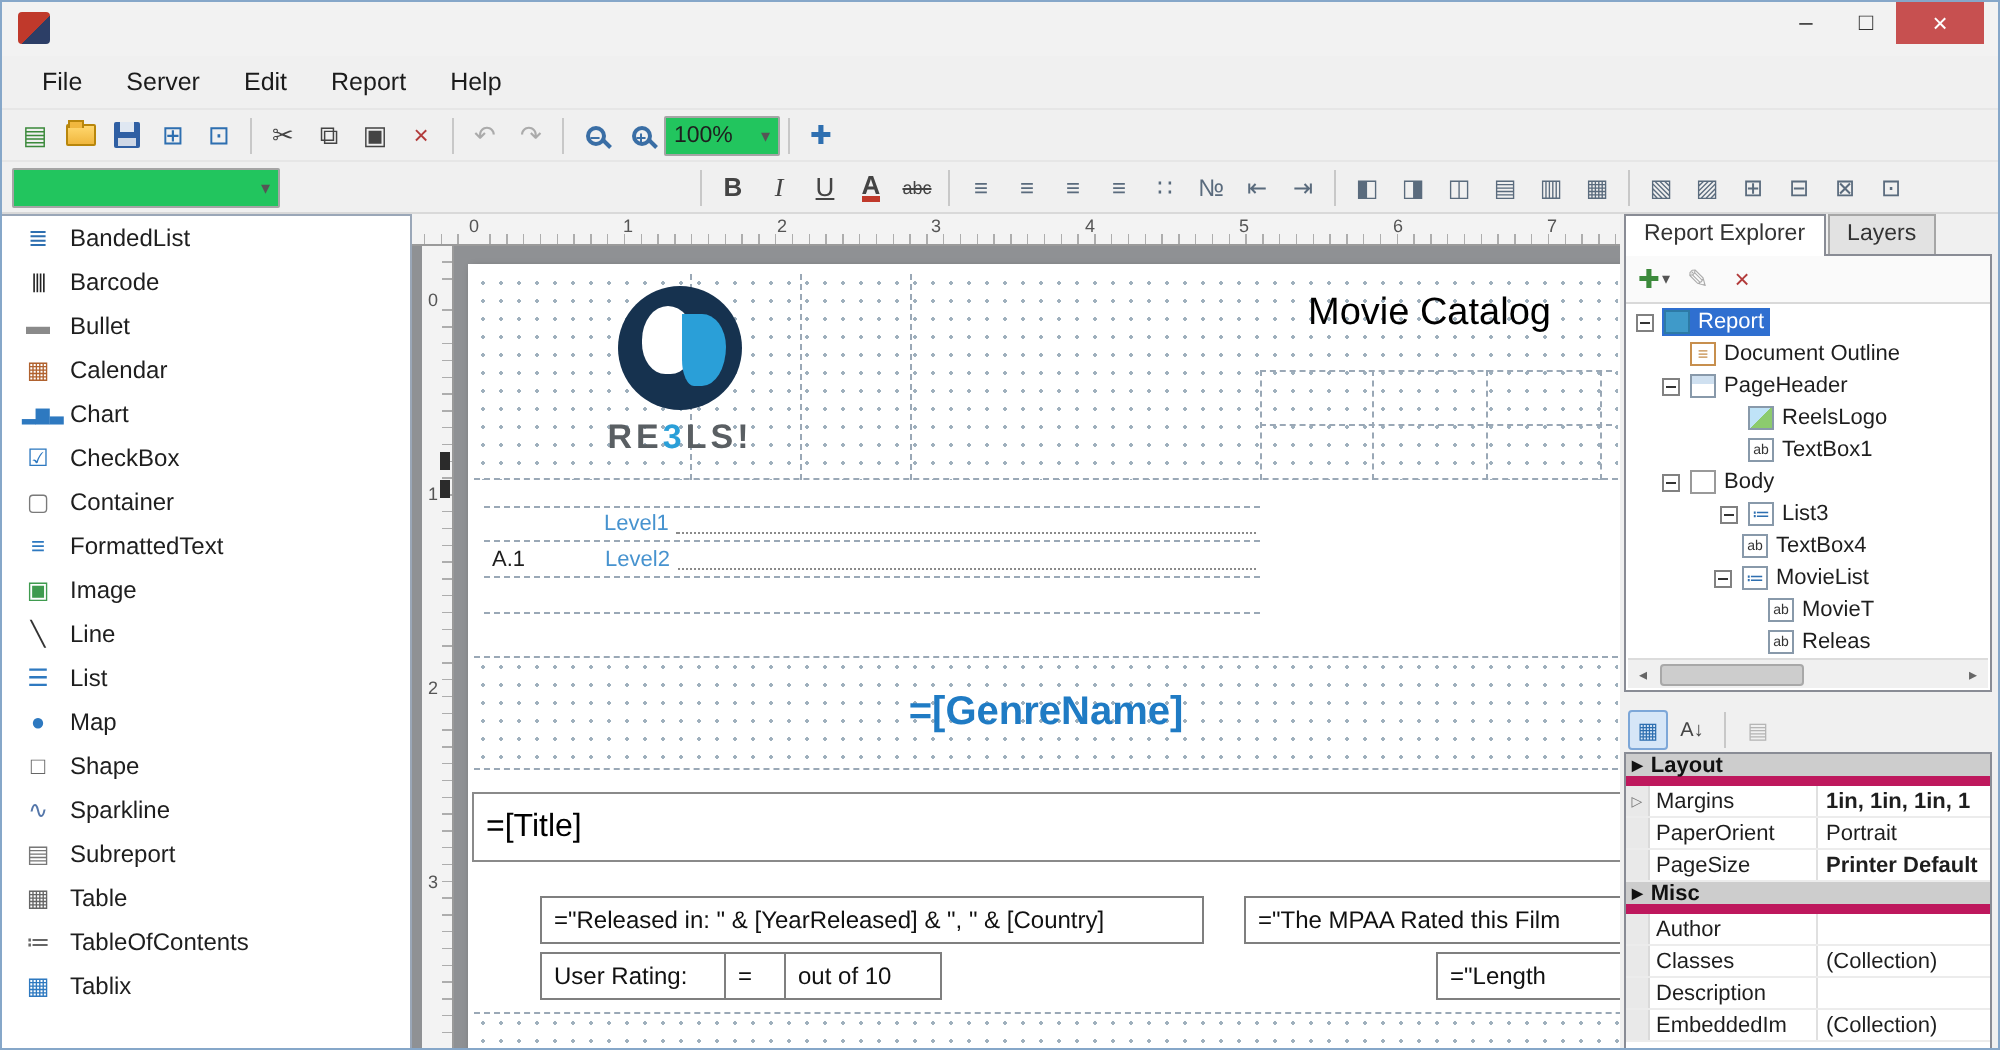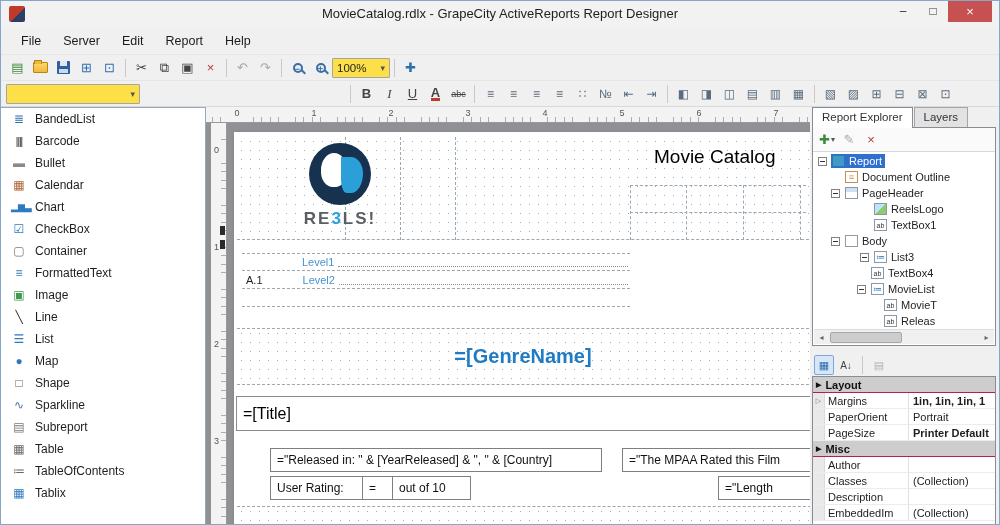--- a/index.html
+++ b/index.html
@@ -33,21 +33,21 @@
     border-radius:1px;position:relative;}
   .g-folder::before{content:"";position:absolute;top:-3px;left:0;width:6px;height:3px;background:#f0b73e;
     border:1px solid #b8860b;border-bottom:none;}
   .g-save{width:13px;height:13px;background:#2f5fa3;position:relative;border-radius:1px;}
   .g-save::before{content:"";position:absolute;left:3px;top:0;width:7px;height:5px;background:#dfe7f2;}
   .g-save::after{content:"";position:absolute;left:2px;bottom:1px;width:9px;height:4px;background:#cfd8e6;}
   .g-zoom{width:10px;height:10px;border:2px solid #3a6ea5;border-radius:50%;position:relative;display:grid;place-items:center;
     font-size:9px;color:#3a6ea5;font-weight:bold;line-height:1;}
   .g-zoom::after{content:"";position:absolute;width:5px;height:2px;background:#3a6ea5;transform:rotate(45deg);
     right:-5px;bottom:-2px;}
-  .combo { height:20px; background:#fde047; border:1px solid #a5a5a5; display:flex; align-items:center;
+  .combo { height:20px; background:#22c55e; border:1px solid #a5a5a5; display:flex; align-items:center;
     font-size:11.5px; padding:0 4px; border-radius:1px; }
   .combo .caret { margin-left:auto; font-size:9px; color:#555; padding-left:4px; }
   .zoom-combo { width:58px; }
   .font-combo { width:134px; }
   .fmt-b{font-weight:bold} .fmt-i{font-style:italic;font-family:"Liberation Serif",serif} 
   .fmt-u{text-decoration:underline}
   .fmt-a{font-weight:bold;border-bottom:3px solid #c0392b;line-height:1;height:15px;}
   .fmt-s{font-size:9px;text-decoration:line-through}
   .lay-ic{color:#5a6b7d;font-size:12px}
 
@@ -150,39 +150,38 @@
 
   .props-toolbar { position:absolute; left:2px; right:4px; top:247px; height:22px; display:flex;
     align-items:center; gap:2px; padding-left:2px; }
   .ptb-btn { width:20px; height:20px; display:grid; place-items:center; font-size:11px; border-radius:2px;
     border:1px solid transparent; color:#2e6fb0; }
   .ptb-btn.pressed { border-color:#7da7d8; background:#d6e6f7; }
   .ptb-btn.disabled { color:#b5b5b5; }
   .propgrid { position:absolute; left:2px; right:4px; top:269px; bottom:0; background:#fff;
     border:1px solid #898c95; overflow:hidden; font-size:11px; }
   .pg-cat { display:flex; align-items:center; height:16px; background:#cdcdcd; font-weight:bold;
-    padding-left:3px; gap:4px; border-bottom:1px solid #be185d; color:#111; }
+    padding-left:3px; gap:4px; border-bottom:5px solid #be185d; color:#111; }
   .pg-cat .ar { font-size:7px; }
   .pg-row { display:grid; grid-template-columns:12px 84px 1fr; height:16px; border-bottom:1px solid #ececec;
     align-items:center; }
   .pg-row .gut { background:#e9e9e9; height:100%; border-right:1px solid #dadada; display:grid;
     place-items:center; font-size:7px; color:#777; }
   .pg-row .lbl { padding-left:3px; border-right:1px solid #e0e0e0; height:100%; display:flex;
     align-items:center; white-space:nowrap; overflow:hidden; }
   .pg-row .val { padding-left:4px; white-space:nowrap; overflow:hidden; }
   .val.b { font-weight:bold; }
 </style>
 </head>
 <body>
 
 <div class="frame"></div>
 
 <div class="titlebar">
   <span class="appicon"></span>
-  <div class="wtitle">MovieCatalog.rdlx - GrapeCity ActiveReports Report Designer</div>
   <div class="winbtns">
     <div class="wbtn">–</div>
     <div class="wbtn">□</div>
     <div class="wbtn close">×</div>
   </div>
 </div>
 
 <div class="menubar">
   <div class="menu-item">File</div>
   <div class="menu-item">Server</div>

